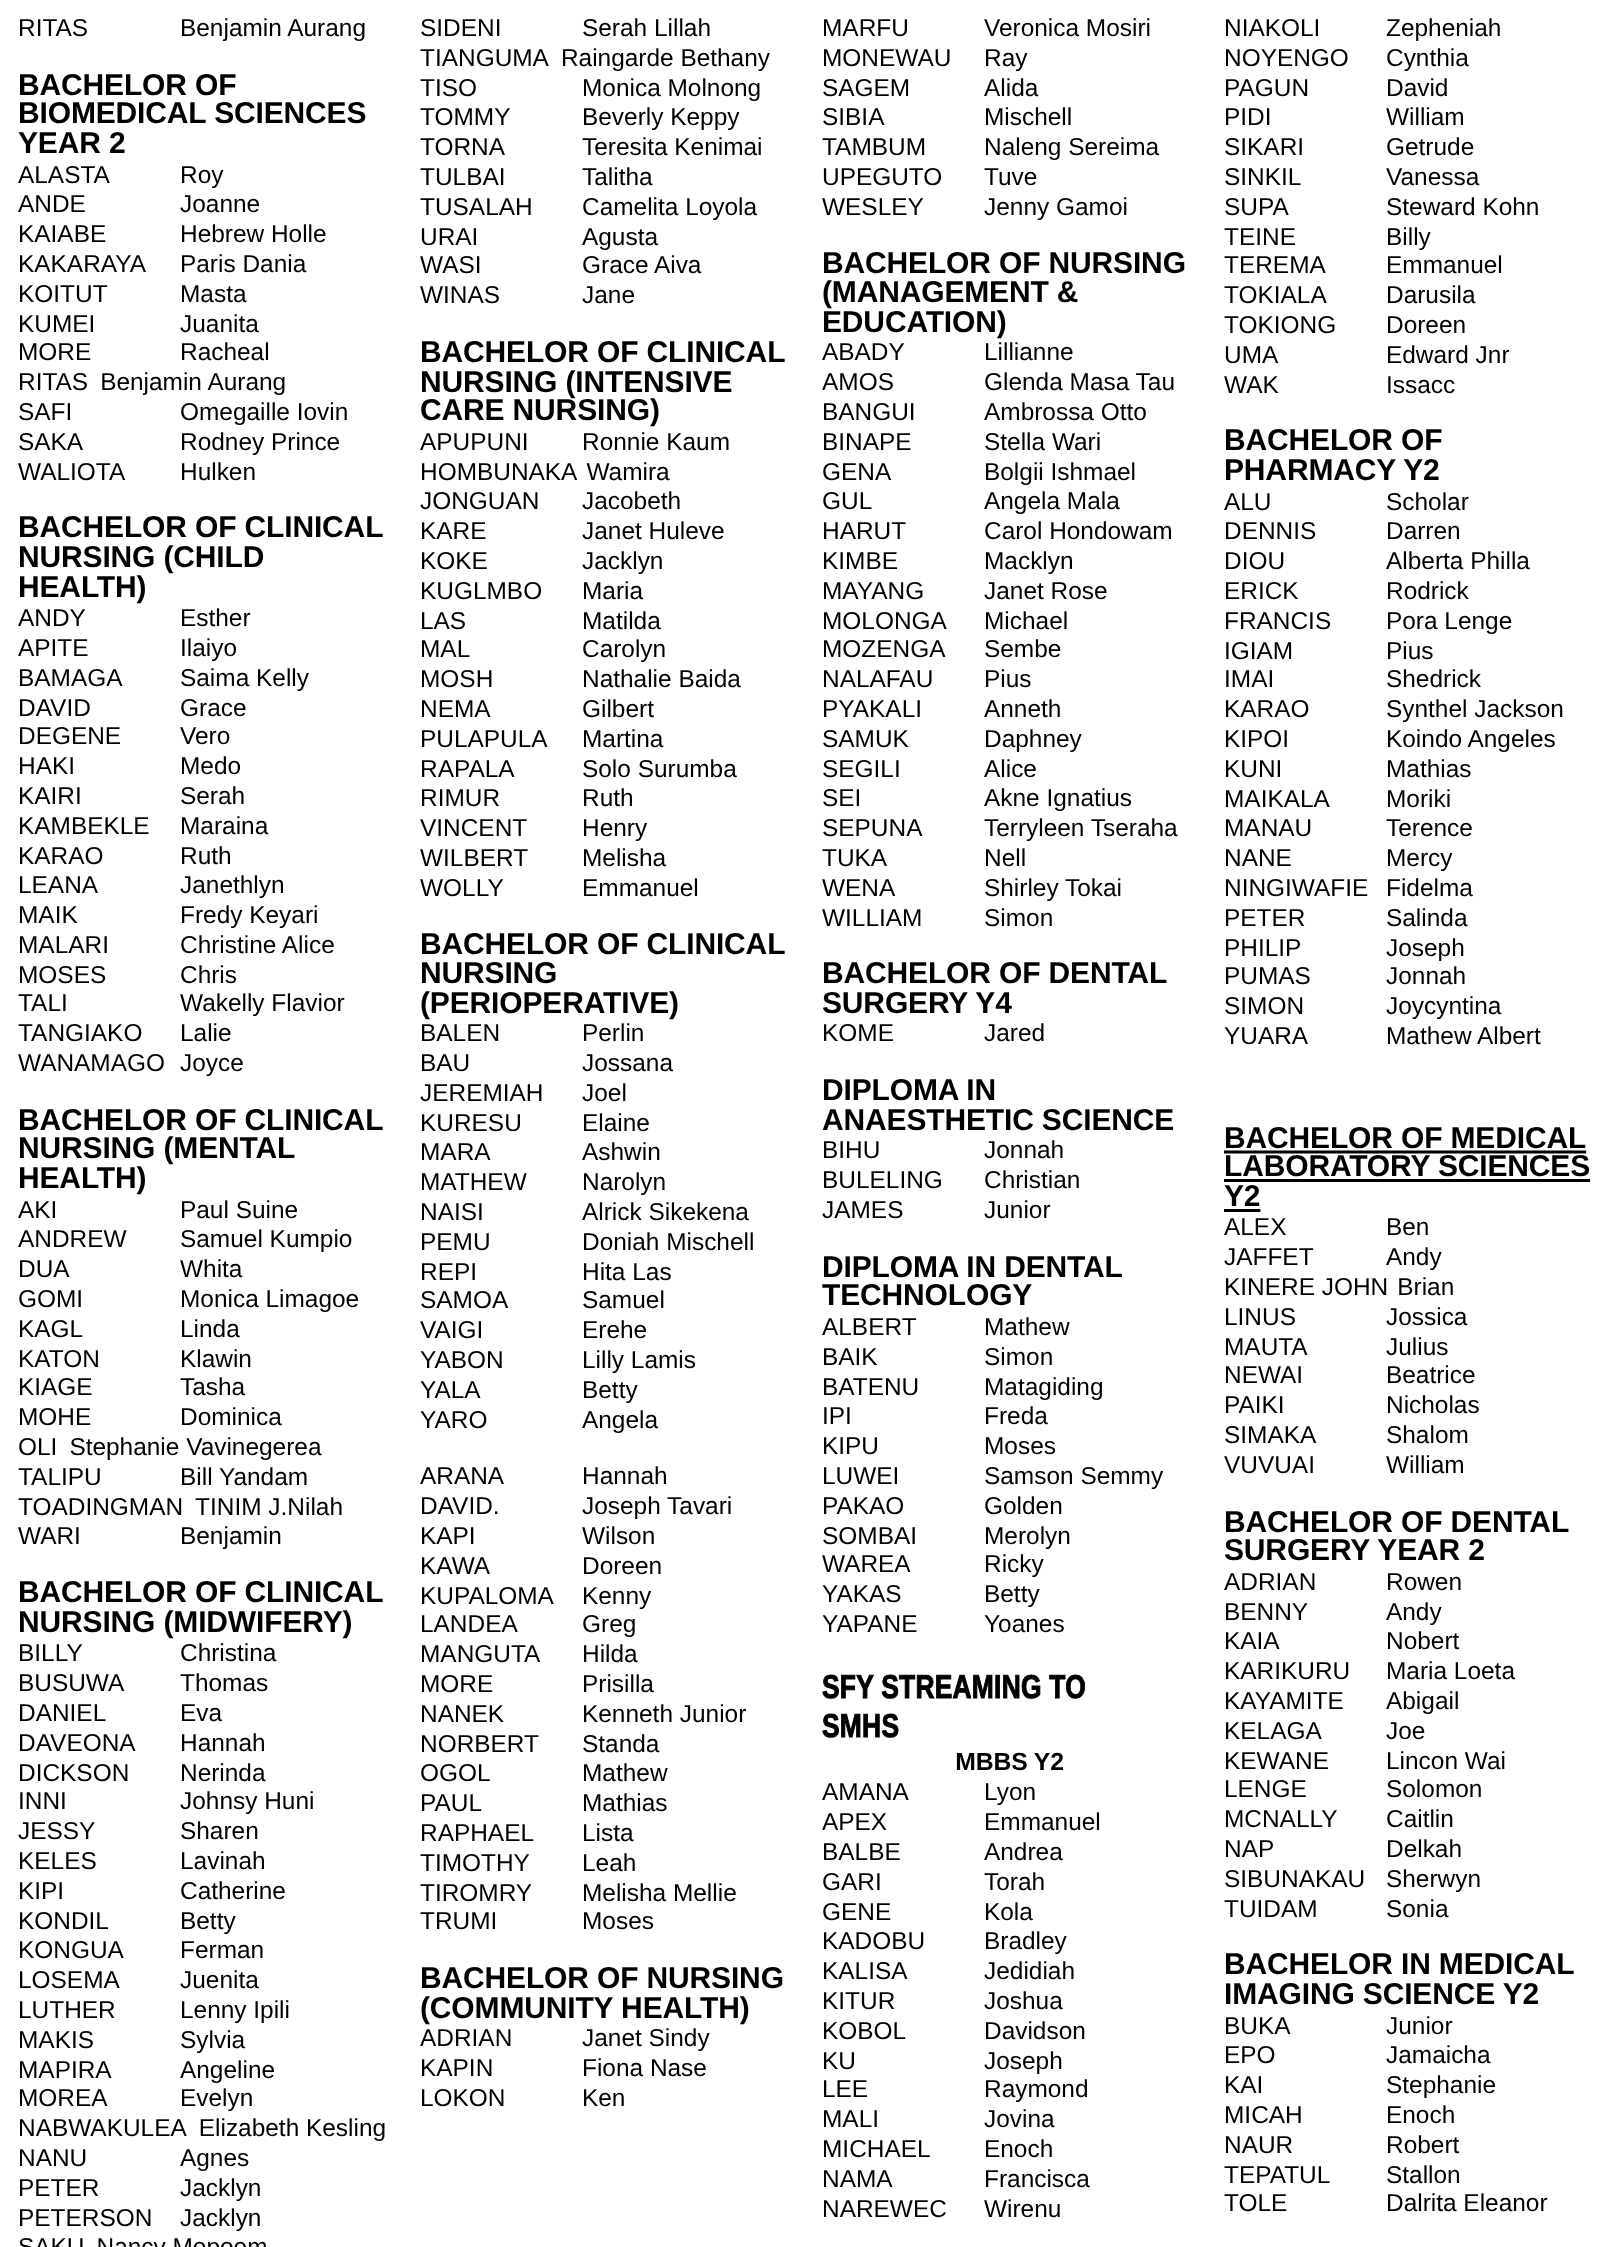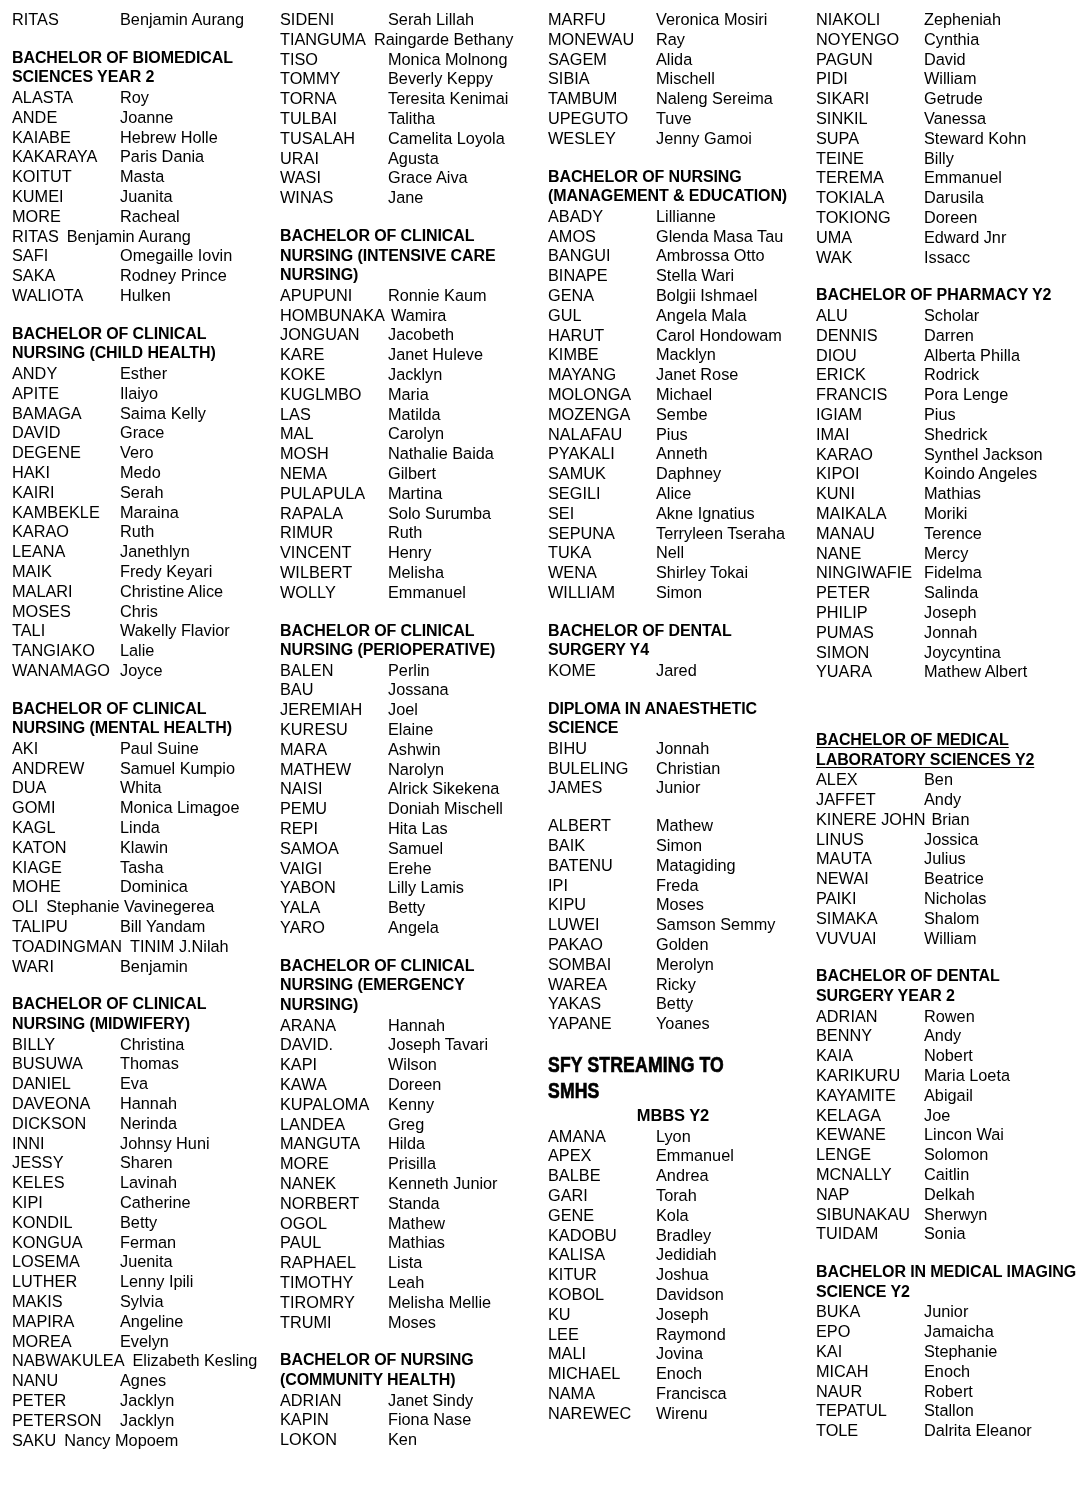--- a/index.html
+++ b/index.html
@@ -33,21 +33,21 @@
     padding: 0 6px 0 12px;
     box-sizing: border-box;
   }
   .column.last { width: 275px; flex: 0 0 275px; padding-right: 2px; }
 
   .section { margin: 0; }
   .section + .section { margin-top: 18px; }
 
   .section-heading {
     font-weight: bold;
-    font-size: 16px;
+    font-size: 20px;
     line-height: 19.6px;
     letter-spacing: -0.1px;
     margin: 0 0 1px 0;
     white-space: pre-line;
   }
   .section-heading.underline {
     text-decoration: underline;
     text-underline-offset: 2px;
     margin-top: 48px;
   }
@@ -211,21 +211,20 @@
           <div class="entry"><span class="surname">NAISI</span><span class="given">Alrick Sikekena</span></div>
           <div class="entry"><span class="surname">PEMU</span><span class="given">Doniah Mischell</span></div>
           <div class="entry"><span class="surname">REPI</span><span class="given">Hita Las</span></div>
           <div class="entry"><span class="surname">SAMOA</span><span class="given">Samuel</span></div>
           <div class="entry"><span class="surname">VAIGI</span><span class="given">Erehe</span></div>
           <div class="entry"><span class="surname">YABON</span><span class="given">Lilly Lamis</span></div>
           <div class="entry"><span class="surname">YALA</span><span class="given">Betty</span></div>
           <div class="entry"><span class="surname">YARO</span><span class="given">Angela</span></div>
         </div>
         <div class="section">
-          <div class="section-heading">BACHELOR OF CLINICAL NURSING (EMERGENCY NURSING)</div>
           <div class="entry"><span class="surname">ARANA</span><span class="given">Hannah</span></div>
           <div class="entry"><span class="surname">DAVID.</span><span class="given">Joseph Tavari</span></div>
           <div class="entry"><span class="surname">KAPI</span><span class="given">Wilson</span></div>
           <div class="entry"><span class="surname">KAWA</span><span class="given">Doreen</span></div>
           <div class="entry"><span class="surname">KUPALOMA</span><span class="given">Kenny</span></div>
           <div class="entry"><span class="surname">LANDEA</span><span class="given">Greg</span></div>
           <div class="entry"><span class="surname">MANGUTA</span><span class="given">Hilda</span></div>
           <div class="entry"><span class="surname">MORE</span><span class="given">Prisilla</span></div>
           <div class="entry"><span class="surname">NANEK</span><span class="given">Kenneth Junior</span></div>
           <div class="entry"><span class="surname">NORBERT</span><span class="given">Standa</span></div>
@@ -280,20 +279,21 @@
           <div class="section-heading">BACHELOR OF DENTAL SURGERY Y4</div>
           <div class="entry"><span class="surname">KOME</span><span class="given">Jared</span></div>
         </div>
         <div class="section">
           <div class="section-heading">DIPLOMA IN ANAESTHETIC SCIENCE</div>
           <div class="entry"><span class="surname">BIHU</span><span class="given">Jonnah</span></div>
           <div class="entry"><span class="surname">BULELING</span><span class="given">Christian</span></div>
           <div class="entry"><span class="surname">JAMES</span><span class="given">Junior</span></div>
         </div>
         <div class="section">
+          <div class="section-heading">DIPLOMA IN DENTAL TECHNOLOGY</div>
           <div class="entry"><span class="surname">ALBERT</span><span class="given">Mathew</span></div>
           <div class="entry"><span class="surname">BAIK</span><span class="given">Simon</span></div>
           <div class="entry"><span class="surname">BATENU</span><span class="given">Matagiding</span></div>
           <div class="entry"><span class="surname">IPI</span><span class="given">Freda</span></div>
           <div class="entry"><span class="surname">KIPU</span><span class="given">Moses</span></div>
           <div class="entry"><span class="surname">LUWEI</span><span class="given">Samson Semmy</span></div>
           <div class="entry"><span class="surname">PAKAO</span><span class="given">Golden</span></div>
           <div class="entry"><span class="surname">SOMBAI</span><span class="given">Merolyn</span></div>
           <div class="entry"><span class="surname">WAREA</span><span class="given">Ricky</span></div>
           <div class="entry"><span class="surname">YAKAS</span><span class="given">Betty</span></div>

